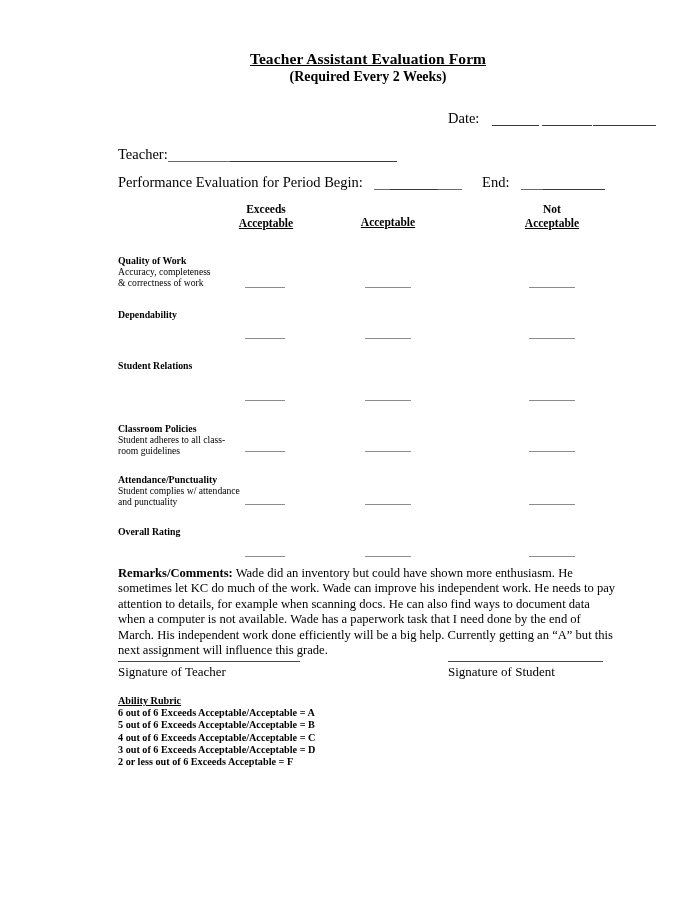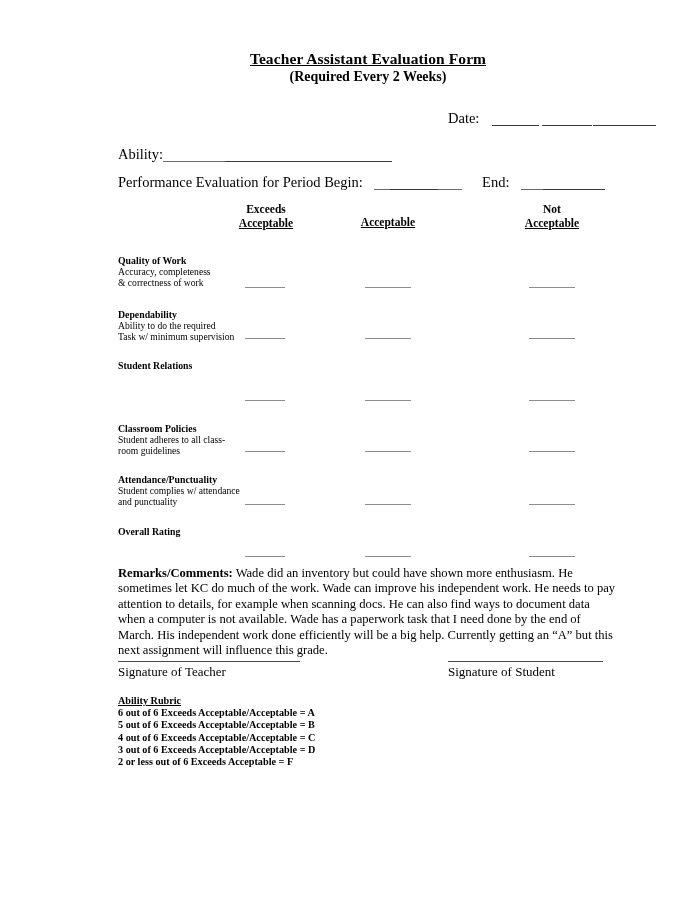--- a/index.html
+++ b/index.html
@@ -139,21 +139,21 @@
     <span>Teacher Assistant Evaluation Form</span>
   </div>
   <div class="subtitle">(Required Every 2 Weeks)</div>
 
   <div class="fld" style="left:428px; top:110px;">
     <span>Date:</span>
     <span class="gap" style="width:9px;"></span><span class="rule" style="width:47px;"></span><span class="gap" style="width:3px;"></span><span class="rule" style="width:50px;"></span><span class="gap" style="width:1px;"></span><span class="rule" style="width:63px;"></span>
   </div>
 
   <div class="fld" style="left:98px; top:146px;">
-    <span>Ability:</span><span class="rule thin" style="width:62px;"></span><span class="rule" style="width:167px;"></span>
+    <span>Teacher:</span><span class="rule thin" style="width:62px;"></span><span class="rule" style="width:167px;"></span>
   </div>
 
   <div class="fld" style="left:98px; top:174px;">
     <span>Performance Evaluation for Period Begin:</span>
     <span class="gap" style="width:8px;"></span><span class="rule thin" style="width:16px;"></span><span class="rule" style="width:48px;"></span><span class="rule thin" style="width:24px;"></span>
     <span class="gap" style="width:16px;"></span><span>End:</span>
     <span class="gap" style="width:8px;"></span><span class="rule thin" style="width:22px;"></span><span class="rule" style="width:62px;"></span>
   </div>
 
   <div class="colhead" style="left:191px; width:110px;">
@@ -172,22 +172,20 @@
     <span class="cname">Quality of Work</span>
     <span class="cdesc" style="white-space: pre-line;">Accuracy, completeness
 &amp; correctness of work</span>
   </div>
   <div class="mark" style="left:225px; top:287px; width:40px;"></div>
   <div class="mark" style="left:345px; top:287px; width:46px;"></div>
   <div class="mark" style="left:509px; top:287px; width:46px;"></div>
 
   <div class="crit" style="top:310px;">
     <span class="cname">Dependability</span>
-    <span class="cdesc" style="white-space: pre-line;">Ability to do the required
-Task w/ minimum supervision</span>
   </div>
   <div class="mark" style="left:225px; top:338px; width:40px;"></div>
   <div class="mark" style="left:345px; top:338px; width:46px;"></div>
   <div class="mark" style="left:509px; top:338px; width:46px;"></div>
 
   <div class="crit" style="top:361px;">
     <span class="cname">Student Relations</span>
   </div>
   <div class="mark" style="left:225px; top:400px; width:40px;"></div>
   <div class="mark" style="left:345px; top:400px; width:46px;"></div>

